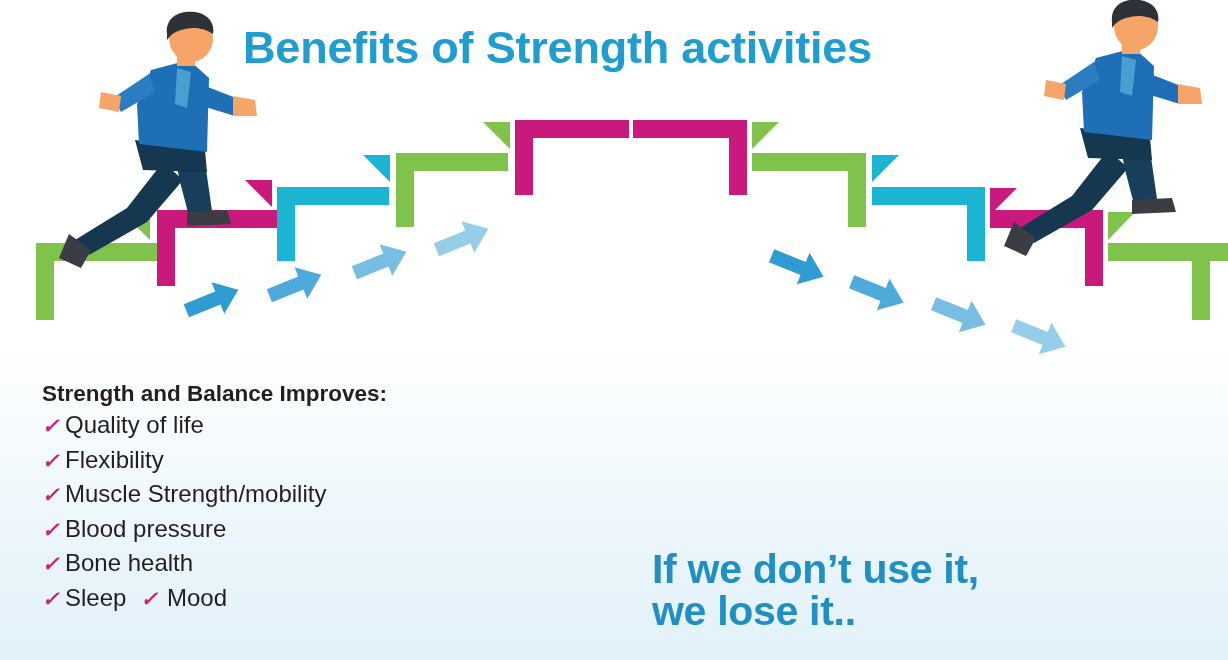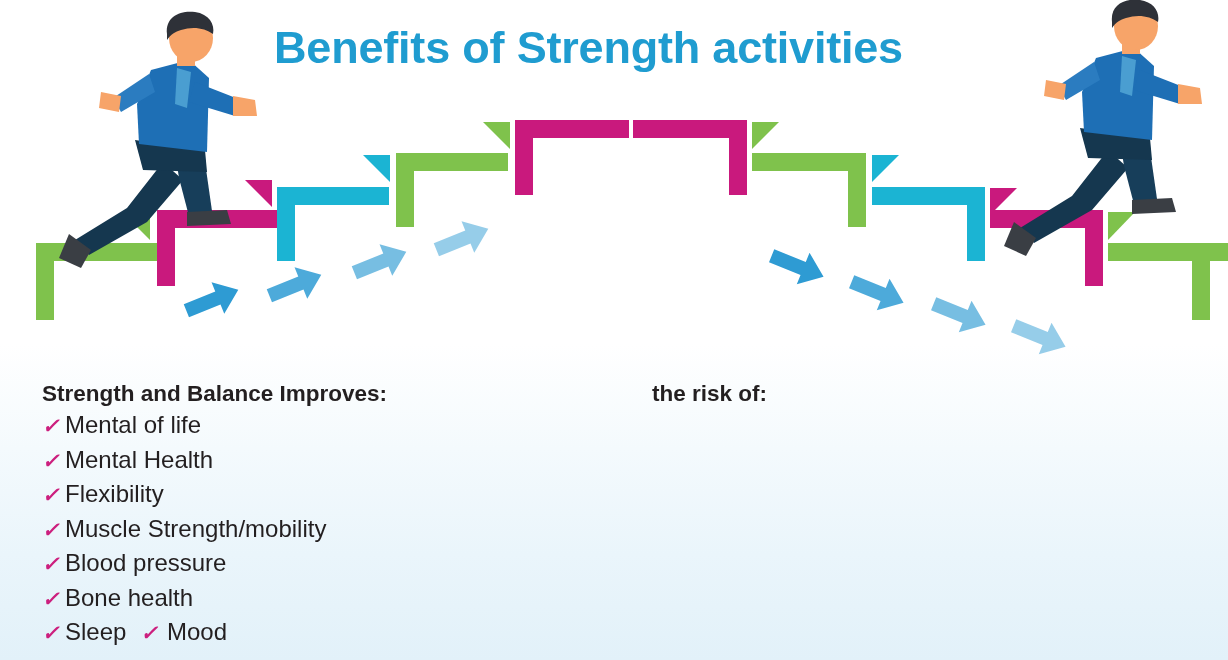--- a/index.html
+++ b/index.html
@@ -29,21 +29,20 @@
     position: absolute;
     left: 0;
     top: 22px;
     width: 1115px;
     text-align: center;
     font-size: 45px;
     font-weight: bold;
     color: #1F9CD0;
     letter-spacing: -0.2px;
     white-space: nowrap;
-    padding-left: 31px;
   }
 
   
   .stairs {
     position: absolute;
     left: 0;
     top: 0;
     width: 1228px;
     height: 370px;
   }
@@ -268,41 +267,39 @@
 
       <ellipse cx="136" cy="26" rx="22" ry="24" fill="#F7A469"></ellipse>
       <path d="M112,22 C110,4 126,-2 140,0 C154,2 160,12 158,22 C150,16 138,14 126,18 C120,20 116,22 112,28 Z" fill="#2E3138"></path>
     </g>
   </svg>
 
   <div class="col-left">
     <div class="list-heading">Strength and Balance Improves:</div>
     <ul class="list">
       <li>
-        <span class="tick">✓</span><span>Mental of life</span>
-      </li>
-      <li>
-        <span class="tick">✓</span><span>Mental Health</span>
+        <span class="tick">✓</span><span>Quality of life</span>
       </li>
       <li>
         <span class="tick">✓</span><span>Flexibility</span>
       </li>
       <li>
         <span class="tick">✓</span><span>Muscle Strength/mobility</span>
       </li>
       <li>
         <span class="tick">✓</span><span>Blood pressure</span>
       </li>
       <li>
         <span class="tick">✓</span><span>Bone health</span>
       </li>
       <li>
         <span class="tick">✓</span><span>Sleep</span><span class="tick-inline">✓</span><span>Mood</span>
       </li>
     </ul>
   </div>
 
   <div class="col-right">
-    <div class="list-heading">the risk of:</div>
   </div>
 
+  <div class="tagline">If we don’t use it,
+we lose it..</div>
 
 </div>
 
 </body></html>

